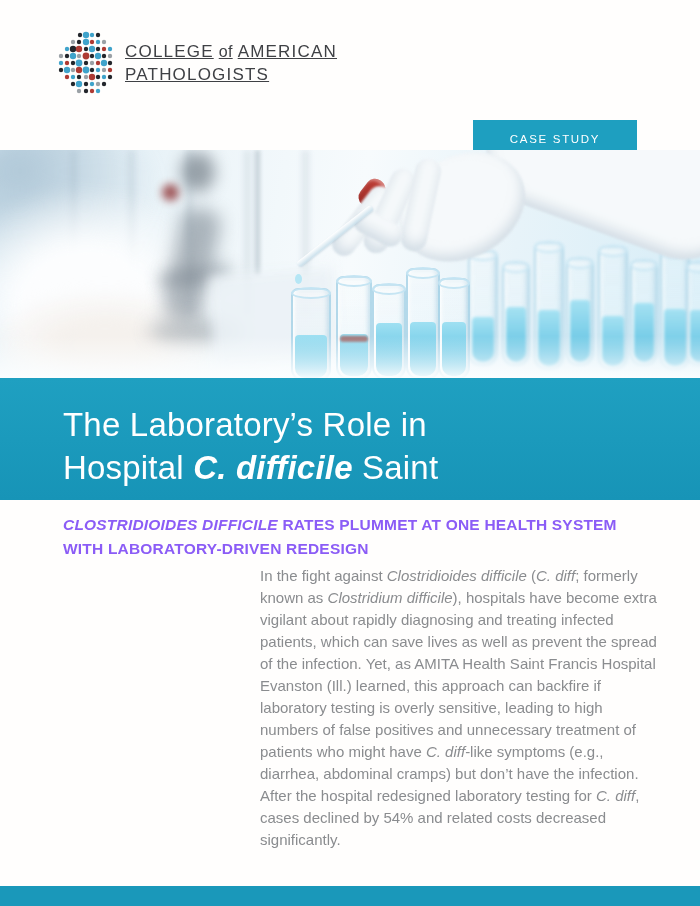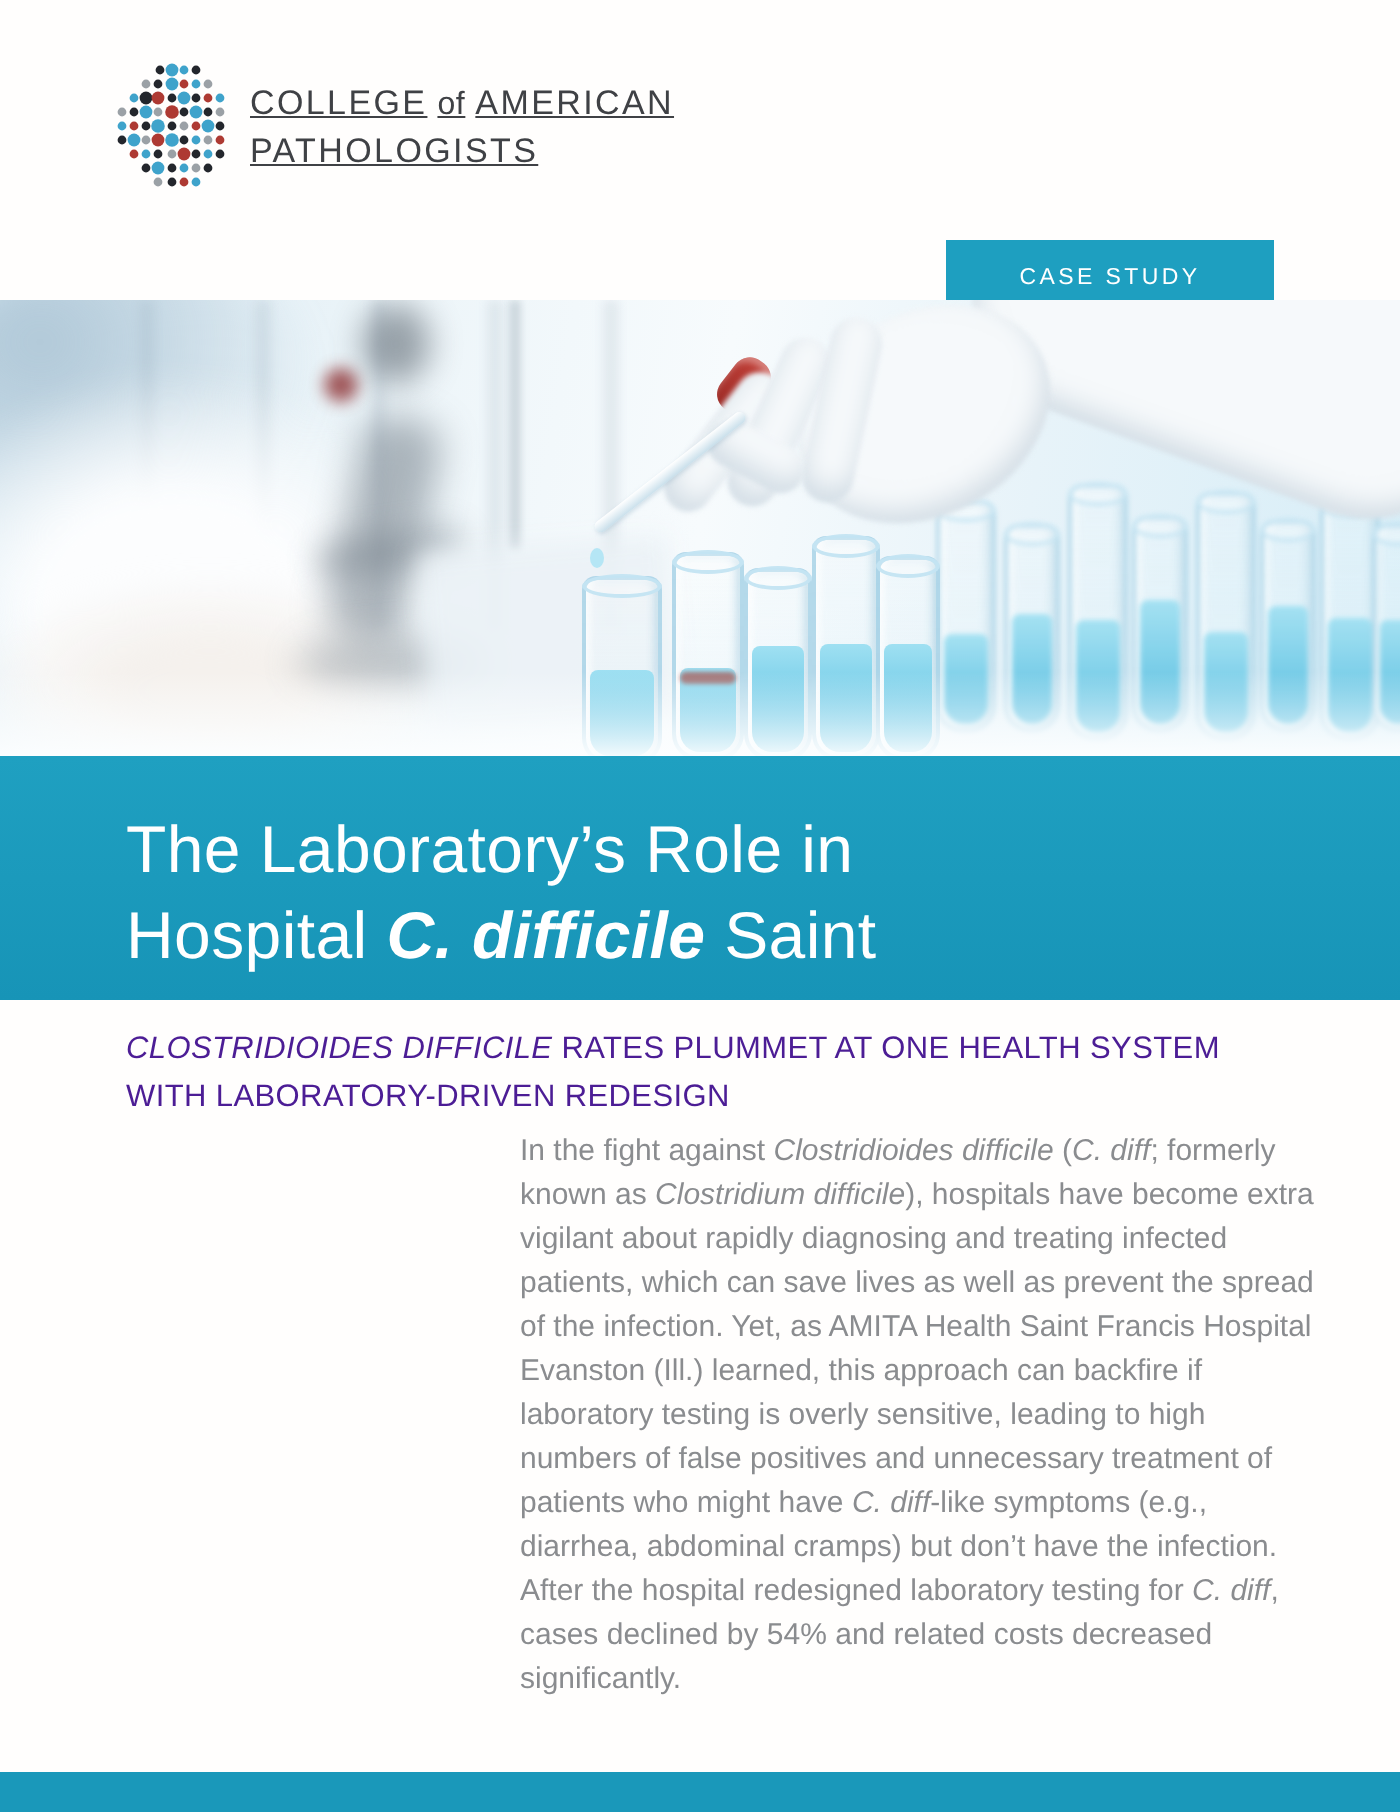--- a/index.html
+++ b/index.html
@@ -76,21 +76,21 @@
 
   
   .banner{position:absolute;left:0;top:378px;width:700px;height:122px;
           background:linear-gradient(#1fa0c1,#1794b7);}
   .banner h1{margin:0;padding:25px 0 0 63px;font-size:33px;font-weight:300;color:#ffffff;
           line-height:43px;letter-spacing:.2px;}
   .banner i{font-weight:700;}
 
   
   .subhead{position:absolute;left:63px;top:513px;width:600px;margin:0;
-           font-size:15.5px;font-weight:400;color:#4c1d95;line-height:24px;letter-spacing:.2px;}
+           font-size:15.5px;font-weight:700;color:#8b5cf6;line-height:24px;letter-spacing:.2px;}
 
   
   .body-copy{position:absolute;left:260px;top:565px;width:404px;margin:0;
              font-size:15px;line-height:22px;color:#8a8c8f;}
 
   
   .footer-bar{position:absolute;left:0;bottom:0;width:700px;height:20px;background:#1a98ba;}
 </style>
 </head>
 <body>

